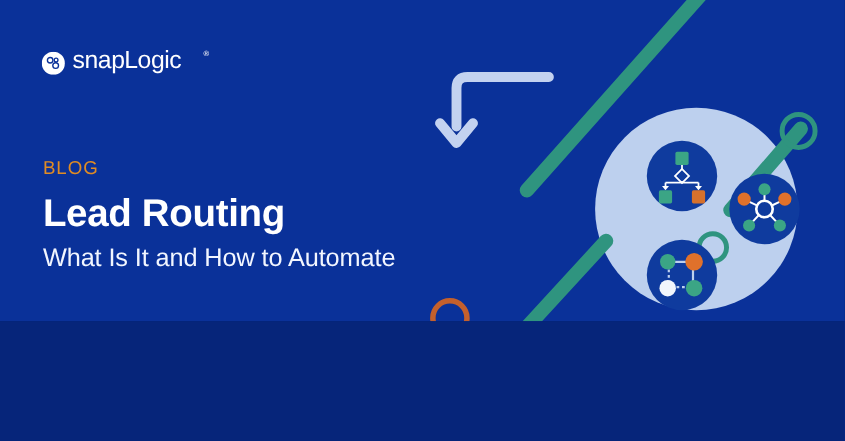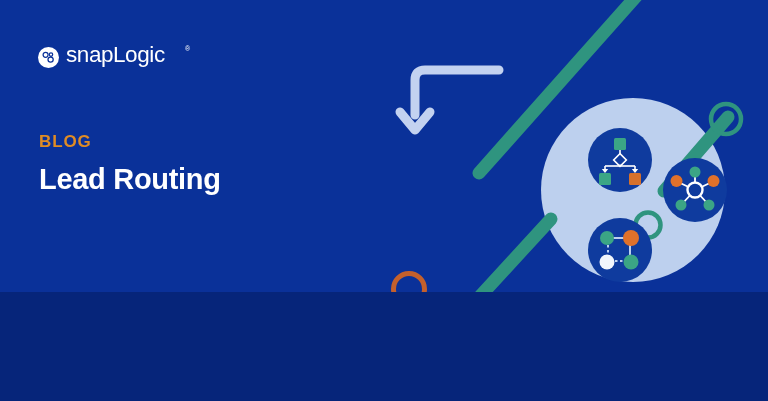--- a/index.html
+++ b/index.html
@@ -33,28 +33,28 @@
 
   
   #text-block {
     position: absolute;
     left: 39px;
     top: 133px;
     width: 430px;
   }
   #eyebrow {
     font-size: 17px;
-    font-weight: bold;
+    font-weight: normal;
     letter-spacing: 0.9px;
     color: #e08c24;
     line-height: 1.1;
-    margin: 0 0 11px 0;
+    margin: 11px 0 11px 0;
   }
   #headline {
-    font-size: 29px;
+    font-size: 35px;
     font-weight: bold;
     color: #ffffff;
     letter-spacing: -0.3px;
     line-height: 1.12;
     margin: 0 0 6px 0;
   }
   #subhead {
     font-size: 23px;
     font-weight: 400;
     color: #f2f6ff;
@@ -184,17 +184,17 @@
       <text x="0" y="20" font-family="'Liberation Sans', sans-serif" font-size="22.5" font-weight="400" fill="#ffffff" letter-spacing="-0.4">snap</text>
       <text x="47" y="20" font-family="'Liberation Sans', sans-serif" font-size="22.5" font-weight="400" fill="#ffffff" letter-spacing="-0.4">Logic</text>
       <text x="119" y="9" font-family="'Liberation Sans', sans-serif" font-size="7" fill="#ffffff">®</text>
     </svg>
   </div>
 
   <div id="text-block">
     <div id="eyebrow">BLOG</div>
     <h1 id="headline">Lead Routing</h1>
     <p id="subhead">
-      <br>
+      <span>What Is It and How to Automate</span><br>
     </p>
   </div>
 
 </div>
 
 </body></html>

